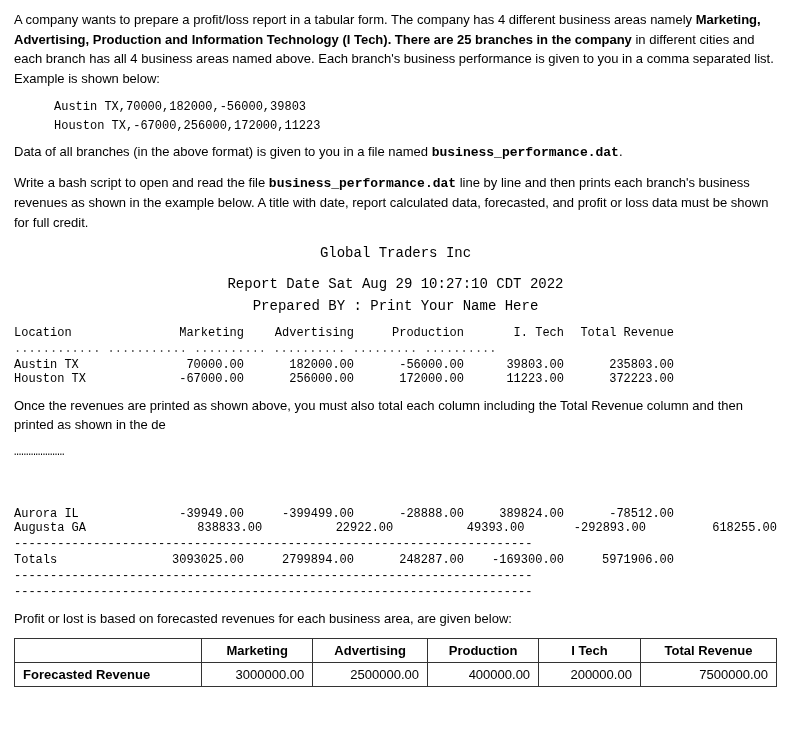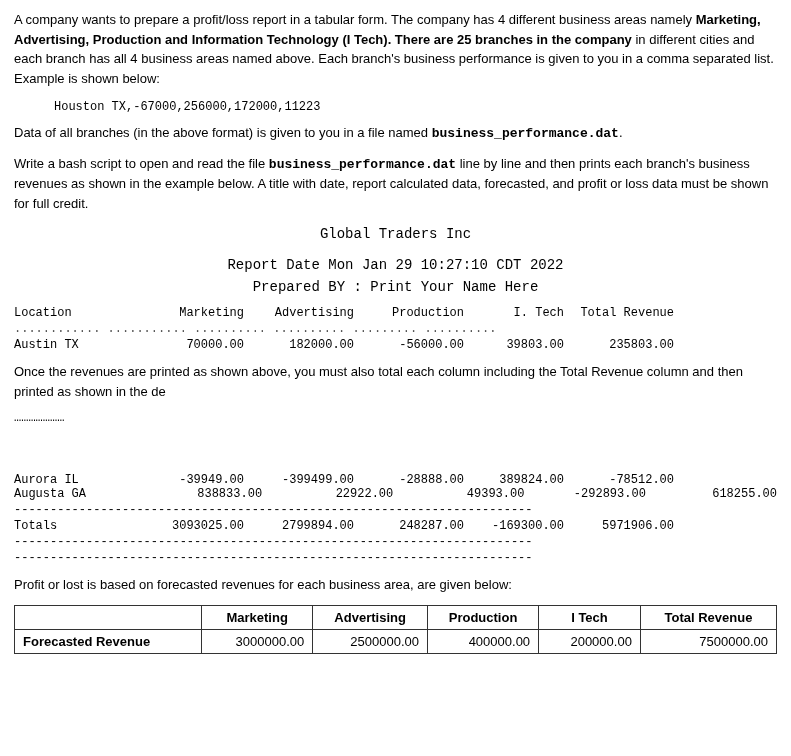--- a/index.html
+++ b/index.html
@@ -78,57 +78,66 @@
     }
   </style>
 </head>
 <body>
 
 <div class="paragraph">
   <span>A company wants to prepare a profit/loss report in a tabular form. The company has 4 different business areas namely </span><b>Marketing, Advertising, Production and Information Technology (I Tech). There are 25 branches in the company</b><span> in different cities and each branch has all 4 business areas named above. Each branch's business performance is given to you in a comma separated list. Example is shown below:</span>
 </div>
 
 <div class="code-block">
+  <div>Austin TX,70000,182000,-56000,39803</div>
   <div>Houston TX,-67000,256000,172000,11223</div>
 </div>
 
 <div class="paragraph">
   <span>Data of all branches (in the above format) is given to you in a file named </span><b class="inline-code">business_performance.dat</b><span>.</span>
 </div>
 
 <div class="paragraph">
   <span>Write a bash script to open and read the file </span><b class="inline-code">business_performance.dat</b><span> line by line and then prints each branch's business revenues as shown in the example below. A title with date, report calculated data, forecasted, and profit or loss data must be shown for full credit.</span>
 </div>
 
 <div class="section-title">
   <div>Global Traders Inc</div>
 </div>
 
 <div class="section-title">
-  <div>Report Date Mon Jan 29 10:27:10 CDT 2022</div>
+  <div>Report Date Sat Aug 29 10:27:10 CDT 2022</div>
   <div>Prepared BY : Print Your Name Here</div>
 </div>
 
 <div style="font-family:'Courier New',Courier,monospace; font-size:12px; margin-top:8px;">
   <div style="display:flex;">
     <span class="col-location">Location</span>
     <span class="col-marketing">Marketing</span>
     <span class="col-advertising">Advertising</span>
     <span class="col-production">Production</span>
     <span class="col-itech">I. Tech</span>
     <span class="col-total">Total Revenue</span>
   </div>
   <div class="dotted-separator">............&nbsp;...........&nbsp;..........&nbsp;..........&nbsp;.........&nbsp;..........</div>
   <div style="display:flex;">
     <span class="col-location">Austin TX</span>
     <span class="col-marketing">70000.00</span>
     <span class="col-advertising">182000.00</span>
     <span class="col-production">-56000.00</span>
     <span class="col-itech">39803.00</span>
     <span class="col-total">235803.00</span>
+  </div>
+  <div style="display:flex;">
+    <span class="col-location">Houston TX</span>
+    <span class="col-marketing">-67000.00</span>
+    <span class="col-advertising">256000.00</span>
+    <span class="col-production">172000.00</span>
+    <span class="col-itech">11223.00</span>
+    <span class="col-total">372223.00</span>
   </div>
 </div>
 
 <div class="paragraph section-gap">
   <span>Once the revenues are printed as shown above, you must also total each column including the Total Revenue column and then printed as shown in the de</span>
 </div>
 
 <div style="font-family:'Courier New',Courier,monospace; font-size:12px; margin-bottom:4px;">…………………</div>
 
 <div style="font-family:'Courier New',Courier,monospace; font-size:12px; margin-bottom:4px;">

